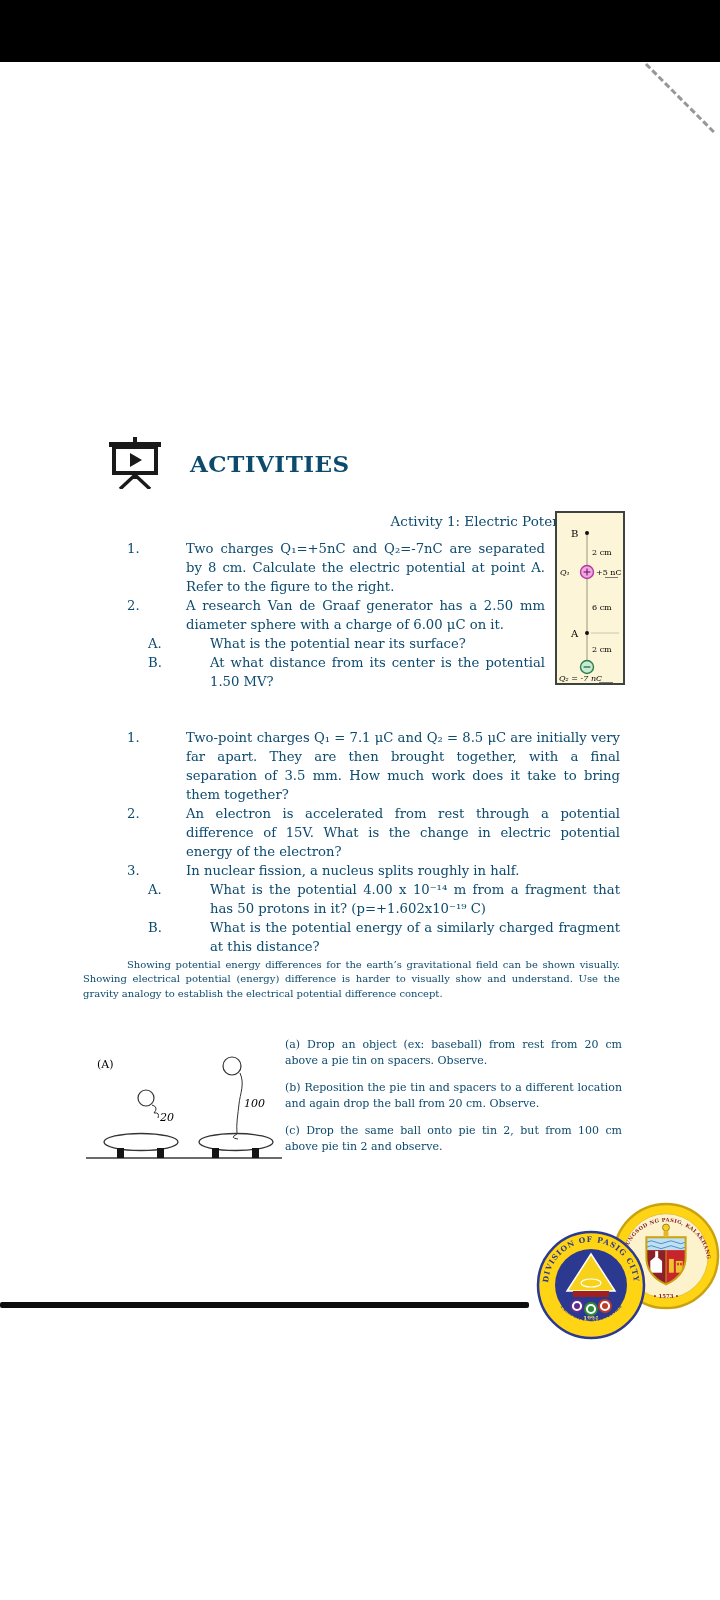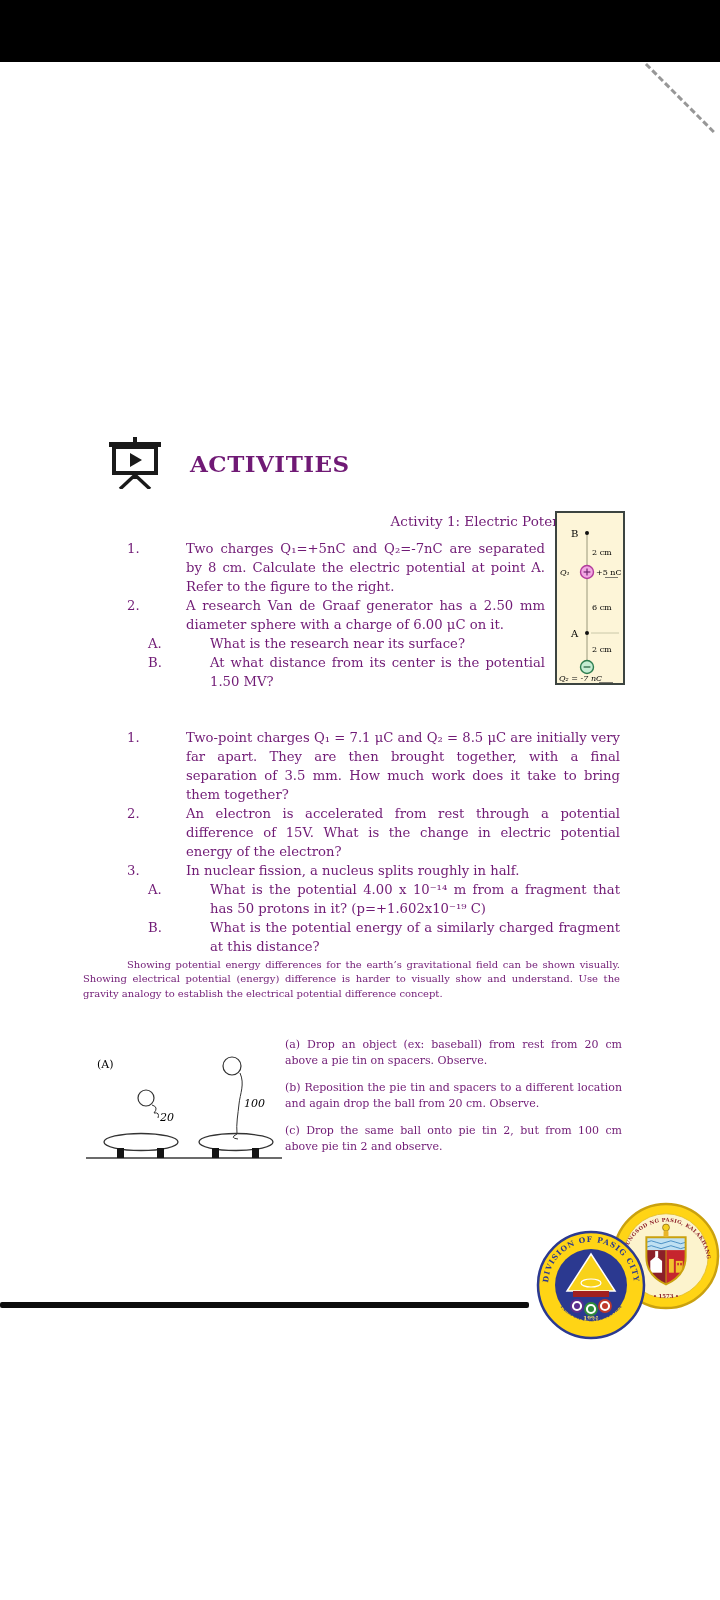--- a/index.html
+++ b/index.html
@@ -1,17 +1,17 @@
 <!DOCTYPE html>
 <html><head>
 <meta charset="utf-8">
 <style>
   html,body{margin:0;padding:0;background:#ffffff;}
   .page{position:relative;width:720px;height:1600px;background:#ffffff;overflow:hidden;
-        font-family:"DejaVu Serif","Liberation Serif",serif;color:#701a75;}
+        font-family:"DejaVu Serif","Liberation Serif",serif;color:#0c4a6e;}
   .topbar{position:absolute;left:0;top:0;width:720px;height:62px;background:#000;}
   .fold{position:absolute;left:647px;top:63px;width:96px;border-top:3px dashed #979797;
         transform:rotate(45deg);transform-origin:0 0;}
   .hdr{position:absolute;left:106px;top:437px;display:flex;align-items:center;gap:26px;}
   .hdr-title{font-size:23px;font-weight:bold;letter-spacing:.5px;}
   .sec-title{position:absolute;font-weight:normal;font-size:13.5px;text-align:right;}
   .olist{position:absolute;font-size:13.2px;line-height:1.44;text-align:justify;}
   .oitem{display:flex;}
   .onum{flex:0 0 22px;}
   .otext{flex:1;margin-left:37px;}
@@ -55,21 +55,21 @@
     <div class="oitem">
       <span class="onum">1.</span>
       <span class="otext">Two charges Q₁=+5nC and Q₂=-7nC are separated by 8 cm. Calculate the electric potential at point A. Refer to the figure to the right.</span>
     </div>
     <div class="oitem">
       <span class="onum">2.</span>
       <span class="otext">A research Van de Graaf generator has a 2.50 mm diameter sphere with a charge of 6.00 μC on it.</span>
     </div>
     <div class="oitem sub">
       <span class="onum">A.</span>
-      <span class="otext">What is the research near its surface?</span>
+      <span class="otext">What is the potential near its surface?</span>
     </div>
     <div class="oitem sub">
       <span class="onum">B.</span>
       <span class="otext">At what distance from its center is the potential 1.50 MV?</span>
     </div>
   </div>
 
   <svg class="abs" style="left:555px;top:511px;" width="70" height="174" viewBox="0 0 70 174">
     <rect x="1" y="1" width="68" height="172" fill="#fdf5d8" stroke="#3c4440" stroke-width="2"></rect>
     <line x1="32" y1="20" x2="32" y2="150" stroke="#8f8f72" stroke-width="0.9"></line>

